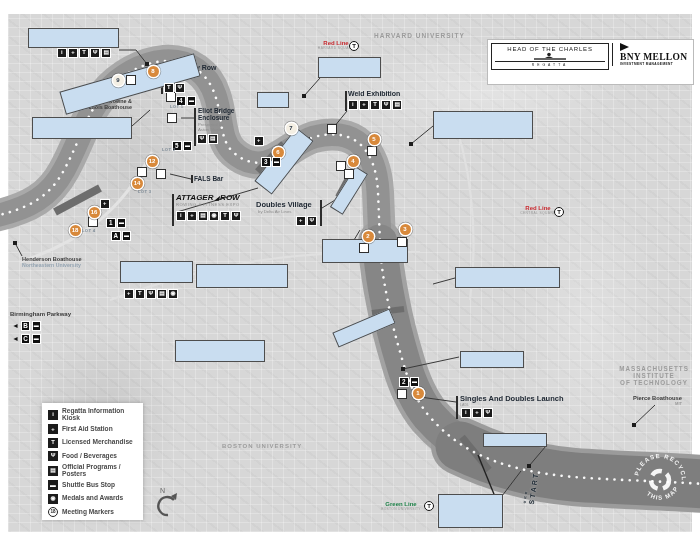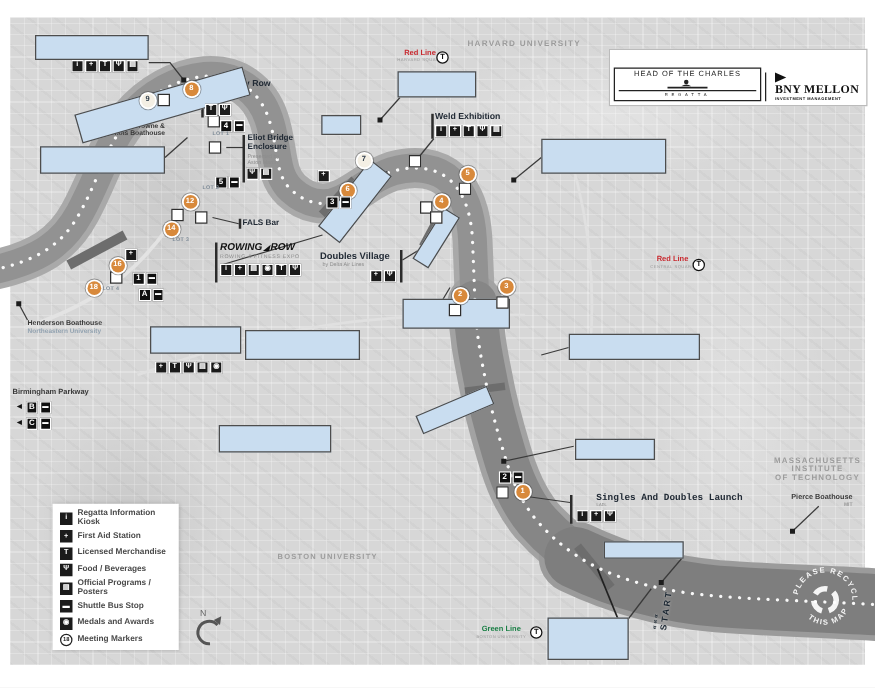--- a/index.html
+++ b/index.html
@@ -44,21 +44,21 @@
   .legend{position:absolute;left:42px;top:403px;width:101px;height:117px;background:#fff;
           box-shadow:0 0 4px rgba(0,0,0,.25);padding:5px 4px 3px 6px;box-sizing:border-box;
           display:flex;flex-direction:column;justify-content:space-between;}
   .lrow{display:flex;align-items:center;gap:4px;}
   .lrow .ic{flex:0 0 auto;width:10px;height:10px;border:none;}
   .lrow .lmk{flex:0 0 auto;width:10px;height:10px;border-radius:50%;border:1.4px solid #222;box-sizing:border-box;
              display:flex;align-items:center;justify-content:center;font-size:4.6px;font-weight:bold;color:#222;background:#fff;}
   .lrow .ltxt{font-size:6.6px;font-weight:bold;color:#4a4a4a;line-height:1;}
   
   .logos{position:absolute;left:487px;top:39px;width:205px;height:44px;background:#fff;border:1px solid #bbb;
-         display:flex;align-items:flex-end;z-index:4;}
+         display:flex;align-items:flex-start;z-index:4;}
   .hotc{flex:0 0 118px;border:1.4px solid #222;margin:3px;display:flex;flex-direction:column;align-items:center;justify-content:space-between;padding:2px 3px;box-sizing:border-box;}
   .hotc .t1{font-size:6px;letter-spacing:.8px;color:#222;white-space:nowrap;}
   .hotc .reg{font-size:3.4px;letter-spacing:3px;color:#222;width:100%;text-align:center;border-top:.8px solid #222;padding-top:1px;}
   .bny{flex:1;display:flex;flex-direction:column;justify-content:center;align-items:flex-start;padding-left:7px;border-left:1.4px solid #222;margin:3px 0;}
   .bny .name{font-family:"Liberation Serif", serif;font-weight:bold;font-size:9.5px;color:#111;letter-spacing:.3px;}
   .bny .tag{font-size:3.2px;font-weight:bold;color:#111;letter-spacing:.4px;}
   .tri{width:0;height:0;border-left:9px solid #111;border-top:4.5px solid transparent;border-bottom:4.5px solid transparent;margin-bottom:1px;}
   .startblk{position:absolute;left:521px;top:503px;display:flex;flex-direction:column;gap:1px;
             transform:rotate(-82deg);transform-origin:top left;}
   .startblk .chev{font-size:5.5px;color:#18242f;letter-spacing:1.5px;font-weight:bold;text-shadow:0 0 2px #cfcfcf;}
@@ -199,38 +199,38 @@
       <div class="sub" style="font-size:4.3px;margin-top:1px;">Presented by</div>
       <div class="sub" style="font-size:4.3px;">Aston Martin</div>
     </div>
 
     <div class="vbar" style="left:191px;top:175px;height:8px;"></div>
     <div class="abs vtitle" style="left:194px;top:175px;font-size:6.5px;">FALS Bar</div>
 
     <div class="vbar" style="left:172px;top:194px;height:32px;"></div>
     <div class="abs" style="left:176px;top:193px;">
       <div style="font-size:8px;font-weight:bold;font-style:italic;color:#111;display:flex;align-items:center;gap:1px;">
-        <span>ROWING</span>
+        <span>ATTAGER</span>
         <span style="font-size:6px;">◢</span>
         <span>ROW</span>
       </div>
       <div class="sub" style="font-size:4.2px;letter-spacing:.5px;">ROWING &amp; FITNESS EXPO</div>
     </div>
 
     <div class="abs" style="left:256px;top:201px;">
       <div class="vtitle" style="font-size:7.5px;">Doubles Village</div>
       <div class="sub" style="font-size:4.3px;margin-left:2px;">by Delta Air Lines</div>
     </div>
     <div class="vbar" style="left:320px;top:200px;height:26px;"></div>
 
     <div class="vbar" style="left:345px;top:91px;height:20px;"></div>
     <div class="abs vtitle" style="left:348px;top:90px;font-size:7px;">Weld Exhibition</div>
 
     <div class="vbar" style="left:456px;top:396px;height:23px;"></div>
-    <div class="abs" style="left:477px;top:395px;font-family:Liberation Mono, monospace;">
+    <div class="abs" style="left:460px;top:395px;">
       <div class="vtitle" style="font-size:7.5px;">Singles And Doubles Launch</div>
       <div class="sub" style="font-size:3.6px;">LADL</div>
     </div>
 
     <div class="abs" style="left:40px;top:98px;width:92px;text-align:right;font-size:5.4px;font-weight:bold;color:#3a3a3a;line-height:1.2;">
       <div>Buckingham, Browne &amp;</div>
       <div>Nichols Boathouse</div>
     </div>
 
     <div class="abs" style="left:22px;top:256px;">

